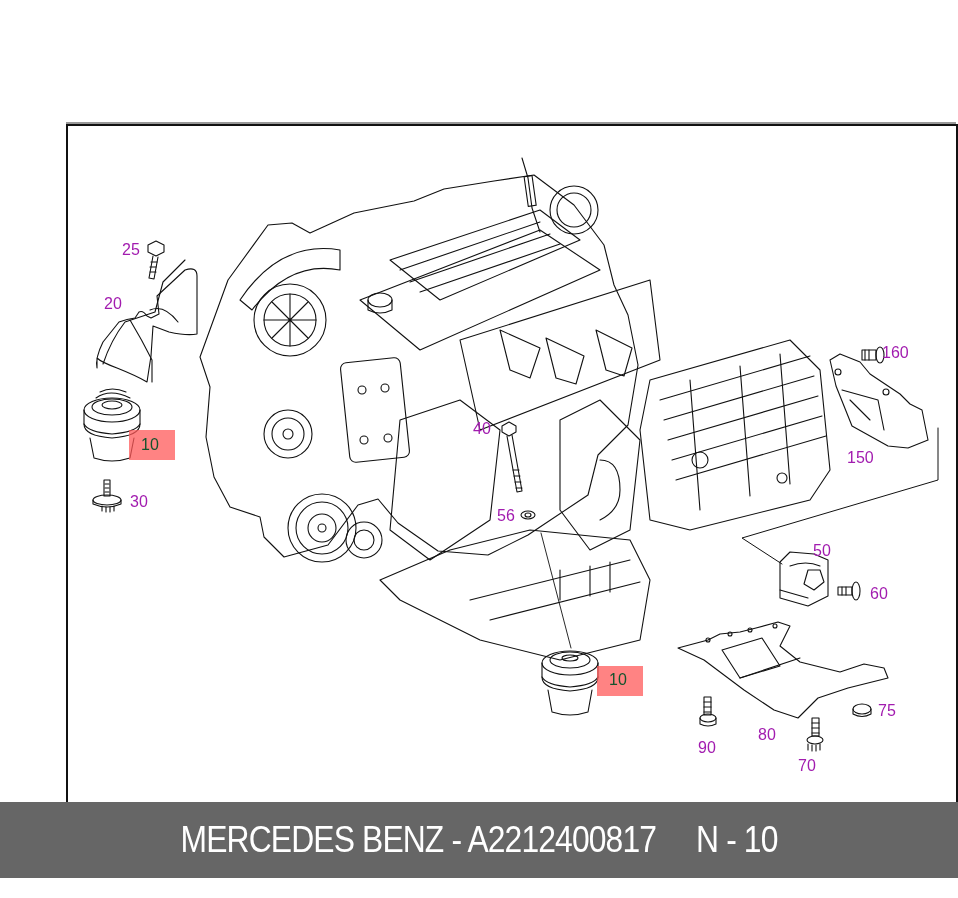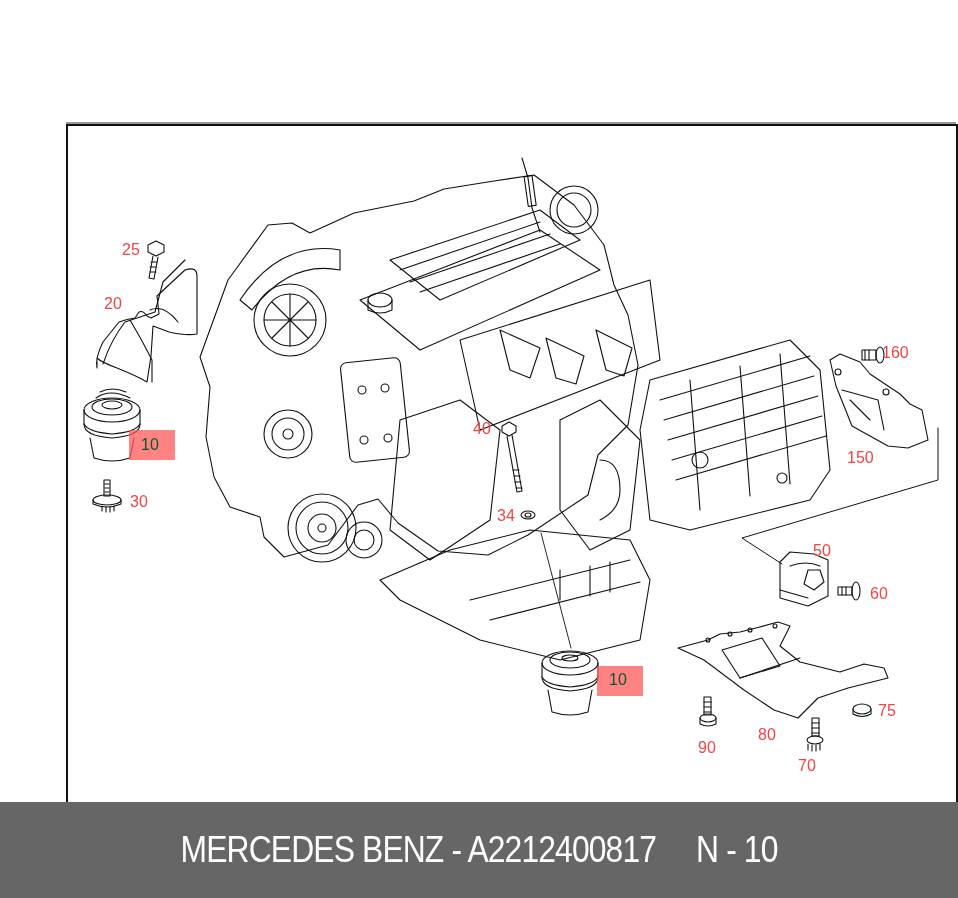--- a/index.html
+++ b/index.html
@@ -1,23 +1,23 @@
 <!DOCTYPE html>
 <html><head>
 <meta charset="utf-8">
 <style>
   html,body{margin:0;padding:0;background:#ffffff;}
   body{width:958px;height:898px;position:relative;overflow:hidden;font-family:"Liberation Sans",sans-serif;}
   .frame{position:absolute;left:66px;top:124px;width:888px;height:676px;border:2px solid #111;background:#fff;box-sizing:content-box;}
   .frame-shadow{position:absolute;left:66px;top:122px;width:890px;height:2px;background:#999;}
   svg.drawing{position:absolute;left:0;top:0;}
-  .lbl{position:absolute;font-size:16px;color:#ef4444;line-height:16px;white-space:nowrap;}
+  .lbl{position:absolute;font-size:16px;color:#a21caf;line-height:16px;white-space:nowrap;}
   .hl{position:absolute;background:rgba(255,90,90,0.75);}
   .hl-text{position:absolute;font-size:16px;color:#14532d;line-height:16px;}
-  .footer{position:absolute;left:0;top:802px;width:958px;height:96px;background:#666666;display:flex;align-items:center;justify-content:center;}
+  .footer{position:absolute;left:0;top:802px;width:958px;height:76px;background:#666666;display:flex;align-items:center;justify-content:center;}
   .footer-text{color:#ffffff;font-family:"Liberation Sans",sans-serif;font-size:37px;letter-spacing:-1px;transform:scaleX(0.86);white-space:pre;}
 </style>
 </head>
 <body>
 
 <div class="frame-shadow"></div>
 <div class="frame"></div>
 
 <svg class="drawing" width="958" height="898" viewBox="0 0 958 898" fill="none" stroke="#111" stroke-width="1.1" stroke-linejoin="round" stroke-linecap="round">
 
@@ -193,21 +193,21 @@
     <path d="M548 690 l4 22 q18 6 36 0 l4 -22"></path>
   </g>
 </svg>
 
 <div class="lbl" style="left:122px;top:242px">25</div>
 <div class="lbl" style="left:104px;top:296px">20</div>
 <div class="hl" style="left:129px;top:430px;width:46px;height:30px"></div>
 <div class="hl-text" style="left:141px;top:437px">10</div>
 <div class="lbl" style="left:130px;top:494px">30</div>
 <div class="lbl" style="left:473px;top:421px">40</div>
-<div class="lbl" style="left:497px;top:508px">34</div>
+<div class="lbl" style="left:497px;top:508px">56</div>
 <div class="hl" style="left:597px;top:666px;width:46px;height:30px"></div>
 <div class="hl-text" style="left:609px;top:672px">10</div>
 <div class="lbl" style="left:882px;top:345px">160</div>
 <div class="lbl" style="left:847px;top:450px">150</div>
 <div class="lbl" style="left:813px;top:543px">50</div>
 <div class="lbl" style="left:870px;top:586px">60</div>
 <div class="lbl" style="left:878px;top:703px">75</div>
 <div class="lbl" style="left:758px;top:727px">80</div>
 <div class="lbl" style="left:698px;top:740px">90</div>
 <div class="lbl" style="left:798px;top:758px">70</div>

